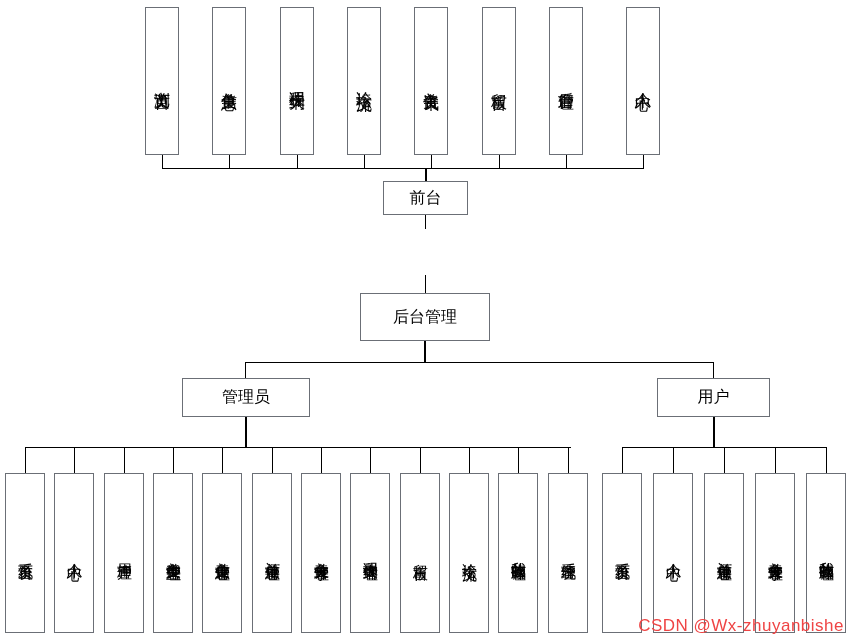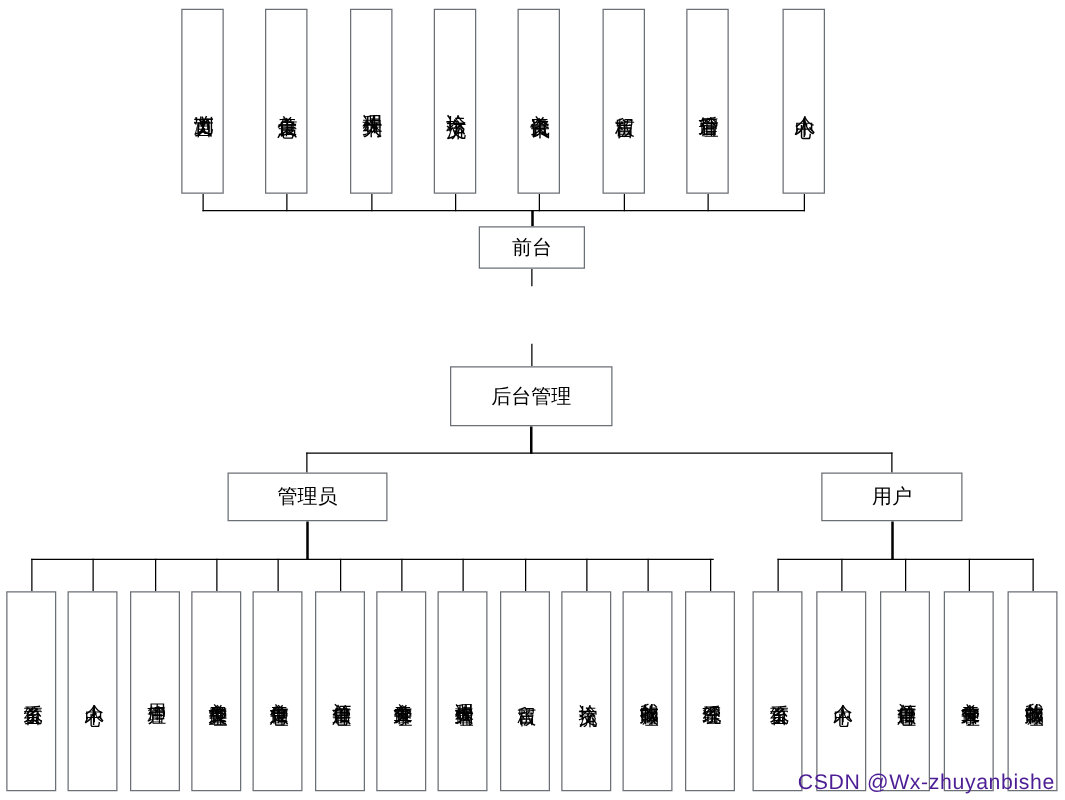--- a/index.html
+++ b/index.html
@@ -45,21 +45,21 @@
   .ln.thick{background:#000;}
   .ln.v.thick{width:2px;}
 
   
   #watermark{
     position:absolute;
     right:8px;
     bottom:4px;
     font-family:"Liberation Sans","DejaVu Sans",sans-serif;
     font-size:17px;
-    color:#4c1d95;
+    color:#ef4444;
     letter-spacing:.5px;
     z-index:6;
     user-select:none;
     white-space:nowrap;
   }
 </style>
 </head>
 <body>
 
 <div id="diagram">

